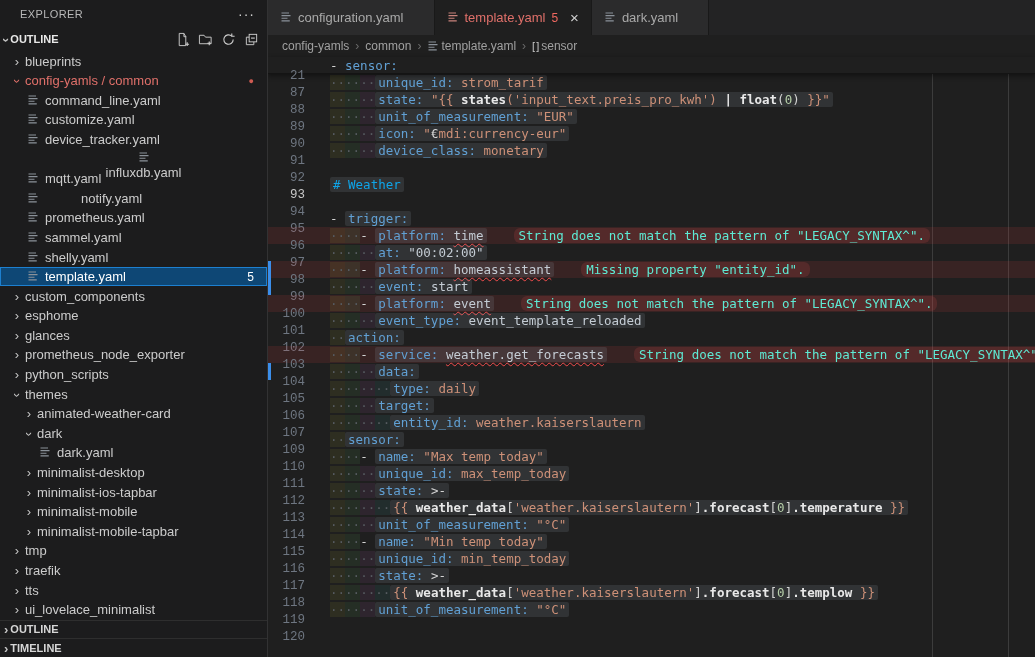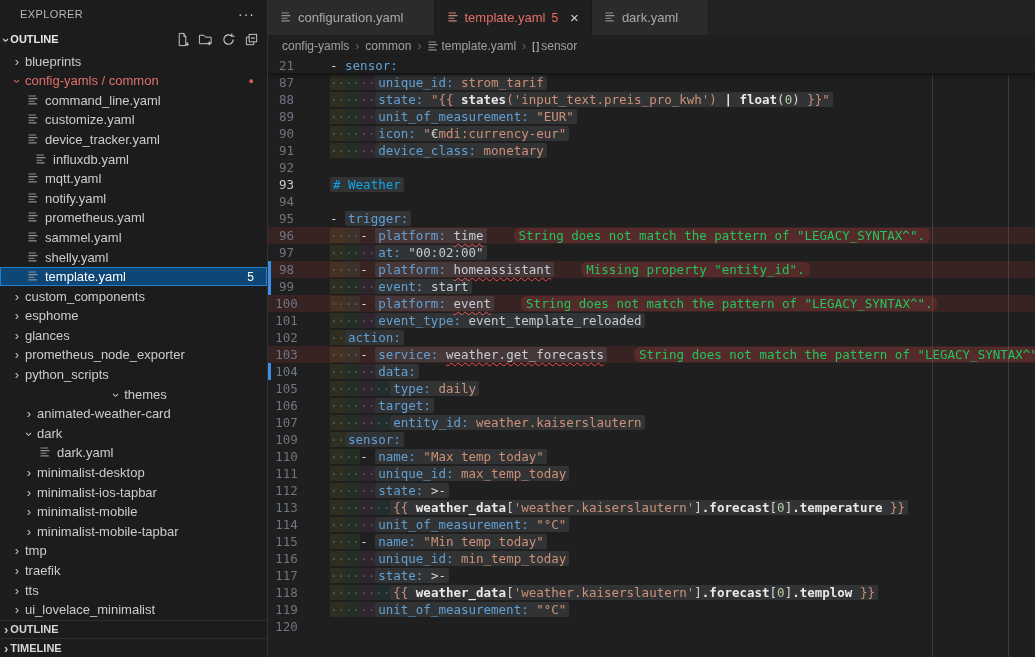--- a/index.html
+++ b/index.html
@@ -50,41 +50,41 @@
   .breadcrumb .sep { color:#6a6a6a; font-size:12px; padding:0 2px; }
   .breadcrumb .ficon { color:#8a9199; margin-right:2px; }
   .breadcrumb .arr-ic { color:#c5c5c5; font-size:11px; letter-spacing:-1px; margin-right:3px; }
   .bc-item { display:flex; align-items:center; cursor:pointer; }
 
   .codearea { position:absolute; top:57px; left:0; right:0; bottom:0; font-family:"DejaVu Sans Mono",monospace;
     font-size:12.5px; line-height:17px; }
   .ruler { position:absolute; top:17px; bottom:0; width:1px; background:#3c3c3c; z-index:1; }
   .line { position:relative; height:17px; white-space:pre; z-index:2; }
   .line.err { background:rgba(255,70,70,0.115); }
-  .ln { position:absolute; left:0; top:0; width:37px; text-align:center; color:#6e7681; }
+  .ln { position:absolute; left:0; top:11px; width:37px; text-align:right; color:#6e7681;font-family:Liberation Mono, monospace; }
   .ln.activeln { color:#c8c8c8; }
   .modbar { position:absolute; left:0; top:0; width:3px; height:17px; background:#3b8eea; }
   .lc { position:absolute; left:62px; top:0; right:0; }
   .sticky { position:relative; height:17px; background:#1f1f1f; border-bottom:1px solid #141414;
     box-shadow:0 2px 5px rgba(0,0,0,0.45); z-index:3; white-space:pre; cursor:pointer; }
   .tk { }
   .k { color:#61a0d4; }
   .v { color:#ce9178; }
   .v2 { color:#c4ccd4; }
   .s { color:#ce9178; }
   .j { color:#e8e8e8; font-weight:bold; }
   .n { color:#b5cea8; }
   .pl { color:#d4d4d4; }
   .c { color:#0ea5e9; }
   .d { color:#d4d4d4; }
   .eu { color:#d8d8d8; }
   .sq { text-decoration-line:underline; text-decoration-style:wavy;
     text-decoration-color:#f14c4c; text-decoration-thickness:1px; text-underline-offset:3px; }
   .box { background:rgba(140,152,168,0.17); border-radius:2px; padding:0 3px; }
-  .msg { color:#22c55e; background:rgba(230,80,80,0.16); padding:0 5px; margin-left:27px; border-radius:6px; }
+  .msg { color:#5eead4; background:rgba(230,80,80,0.16); padding:0 5px; margin-left:27px; border-radius:6px; }
   .ws .ir { color:#565b60; }
   .ir0 { background:rgba(255,255,64,0.07); }
   .ir1 { background:rgba(127,255,127,0.07); }
   .ir2 { background:rgba(255,127,255,0.07); }
   .ir3 { background:rgba(79,236,236,0.07); }
 </style>
 </head>
 <body>
 
 <div class="app">
@@ -144,37 +144,37 @@
           <span>customize.yaml</span>
         </div>
         <div class="row" style="padding-left: 20px;">
           <span class="ficon" style="margin-left: 6px;"><svg width="12" height="12" viewBox="0 0 16 16">
               <g stroke="currentColor" stroke-width="1.6" fill="none">
                 <path d="M2 4h10M2 7.5h12M2 11h8M2 14.5h11"></path>
               </g>
             </svg></span>
           <span>device_tracker.yaml</span>
         </div>
-        <div class="row" style="padding-left: 28px;">
+        <div class="row" style="padding-left: 20px; flex-direction: column;">
           <span class="ficon" style="margin-left: 6px;"><svg width="12" height="12" viewBox="0 0 16 16">
               <g stroke="currentColor" stroke-width="1.6" fill="none">
                 <path d="M2 4h10M2 7.5h12M2 11h8M2 14.5h11"></path>
               </g>
             </svg></span>
           <span>influxdb.yaml</span>
         </div>
         <div class="row" style="padding-left: 20px;">
           <span class="ficon" style="margin-left: 6px;"><svg width="12" height="12" viewBox="0 0 16 16">
               <g stroke="currentColor" stroke-width="1.6" fill="none">
                 <path d="M2 4h10M2 7.5h12M2 11h8M2 14.5h11"></path>
               </g>
             </svg></span>
           <span>mqtt.yaml</span>
         </div>
-        <div class="row" style="padding-left: 20px;">
+        <div class="row" style="padding-left: 20px; gap: 36px;">
           <span class="ficon" style="margin-left: 6px;"><svg width="12" height="12" viewBox="0 0 16 16">
               <g stroke="currentColor" stroke-width="1.6" fill="none">
                 <path d="M2 4h10M2 7.5h12M2 11h8M2 14.5h11"></path>
               </g>
             </svg></span>
           <span>notify.yaml</span>
         </div>
         <div class="row" style="padding-left: 20px;">
           <span class="ficon" style="margin-left: 6px;"><svg width="12" height="12" viewBox="0 0 16 16">
               <g stroke="currentColor" stroke-width="1.6" fill="none">
@@ -221,21 +221,21 @@
           <span>glances</span>
         </div>
         <div class="row" style="padding-left: 8px;">
           <span class="chev">›</span>
           <span>prometheus_node_exporter</span>
         </div>
         <div class="row" style="padding-left: 8px;">
           <span class="chev">›</span>
           <span>python_scripts</span>
         </div>
-        <div class="row" style="padding-left: 8px; justify-content: center;">
+        <div class="row" style="padding-left: 8px;">
           <span class="chev open">›</span>
           <span>themes</span>
         </div>
         <div class="row" style="padding-left: 20px;">
           <span class="chev">›</span>
           <span>animated-weather-card</span>
         </div>
         <div class="row" style="padding-left: 20px;">
           <span class="chev open">›</span>
           <span>dark</span>

